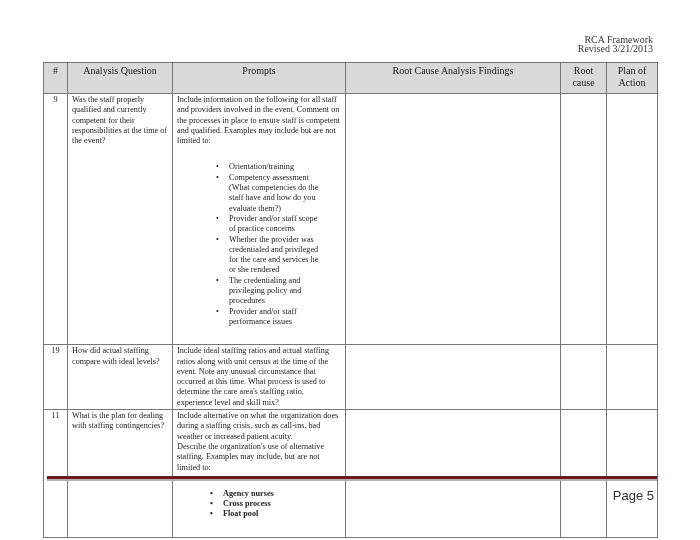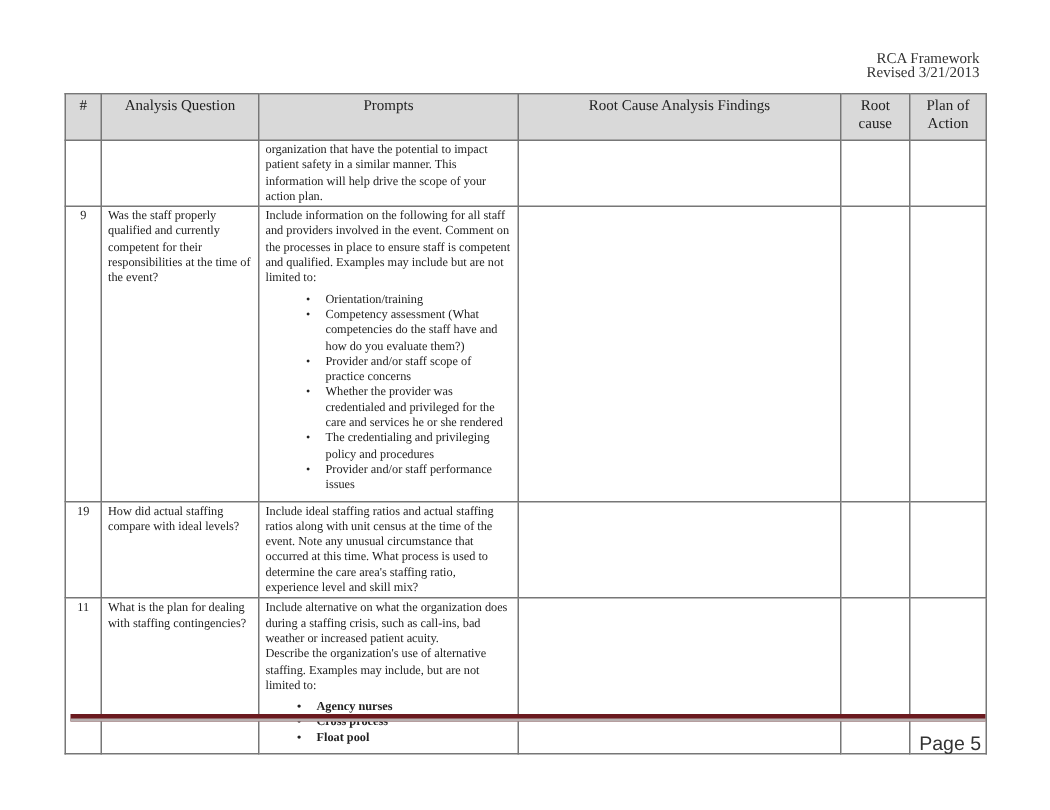--- a/index.html
+++ b/index.html
@@ -2,21 +2,21 @@
 <html><head>
 <meta charset="utf-8">
 <style>
   html, body { margin:0; padding:0; background:#fff; }
   body { width:700px; height:540px; position:relative; overflow:hidden; font-family:"Liberation Serif","DejaVu Serif",serif; color:#222; }
   .hdr-right { position:absolute; right:47px; top:35px; font-size:10px; line-height:9px; text-align:right; color:#333; }
   table.rca { position:absolute; left:43px; top:62px; width:614px; border-collapse:collapse; table-layout:fixed; }
   table.rca th, table.rca td { border:1px solid #777; vertical-align:top; font-size:8.2px; line-height:10.3px; padding:1px 4px; }
   table.rca th { background:#d9d9d9; font-weight:normal; font-size:10px; line-height:12px; text-align:center; padding:2px 2px 4px 2px; height:22px; }
   td.num { text-align:center; }
-  ul { margin:4px; padding:0 0 0 26px; list-style:none; }
+  ul { margin:16px; padding:0 0 0 26px; list-style:none; }
   ul li { position:relative; padding-left:10px; }
   ul li::before { content:"•"; position:absolute; left:-3px; font-size:8px; }
   ul.tight { padding-left:20px;font-weight:bold; }
   .footer-line { position:absolute; left:47px; top:476px; width:610px; height:3px; background:#6b1a1f; border-bottom:2px solid #b8b0b0; }
   .page-num { position:absolute; right:46px; top:488px; font-family:"Liberation Sans","DejaVu Sans",sans-serif; font-size:13px; color:#333; }
 </style>
 </head>
 <body>
 
 <div class="hdr-right">
@@ -37,28 +37,20 @@
     <tr>
       <th>#</th>
       <th>Analysis Question</th>
       <th>Prompts</th>
       <th>Root Cause Analysis Findings</th>
       <th>Root cause</th>
       <th>Plan of Action</th>
     </tr>
   </thead>
   <tbody>
-    <tr style="height:40px">
-      <td class="num"></td>
-      <td></td>
-      <td>organization that have the potential to impact patient safety in a similar manner. This information will help drive the scope of your action plan.</td>
-      <td></td>
-      <td></td>
-      <td></td>
-    </tr>
     <tr>
       <td class="num">9</td>
       <td>Was the staff properly qualified and currently competent for their responsibilities at the time of the event?</td>
       <td>
         <div>Include information on the following for all staff and providers involved in the event. Comment on the processes in place to ensure staff is competent and qualified.  Examples may include but are not limited to:</div>
         <ul>
           <li>Orientation/training</li>
           <li>Competency assessment (What competencies do the staff have and how do you evaluate them?)</li>
           <li>Provider and/or staff scope of practice concerns</li>
           <li>Whether the provider was credentialed and privileged for the care and services he or she rendered</li>

